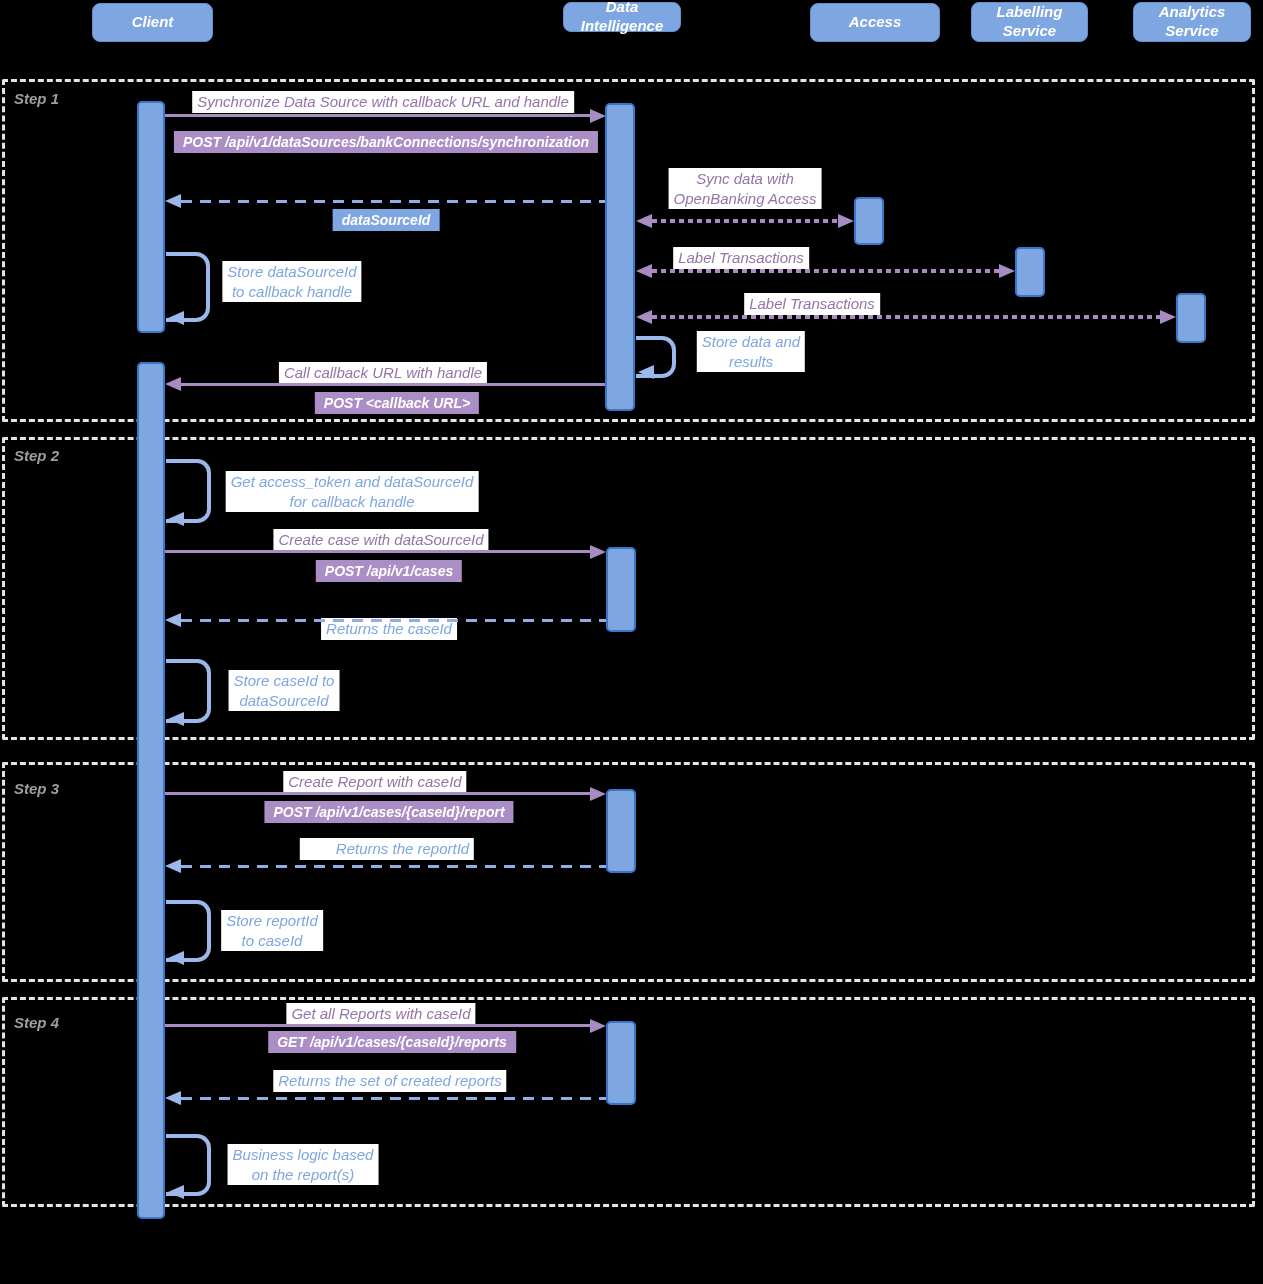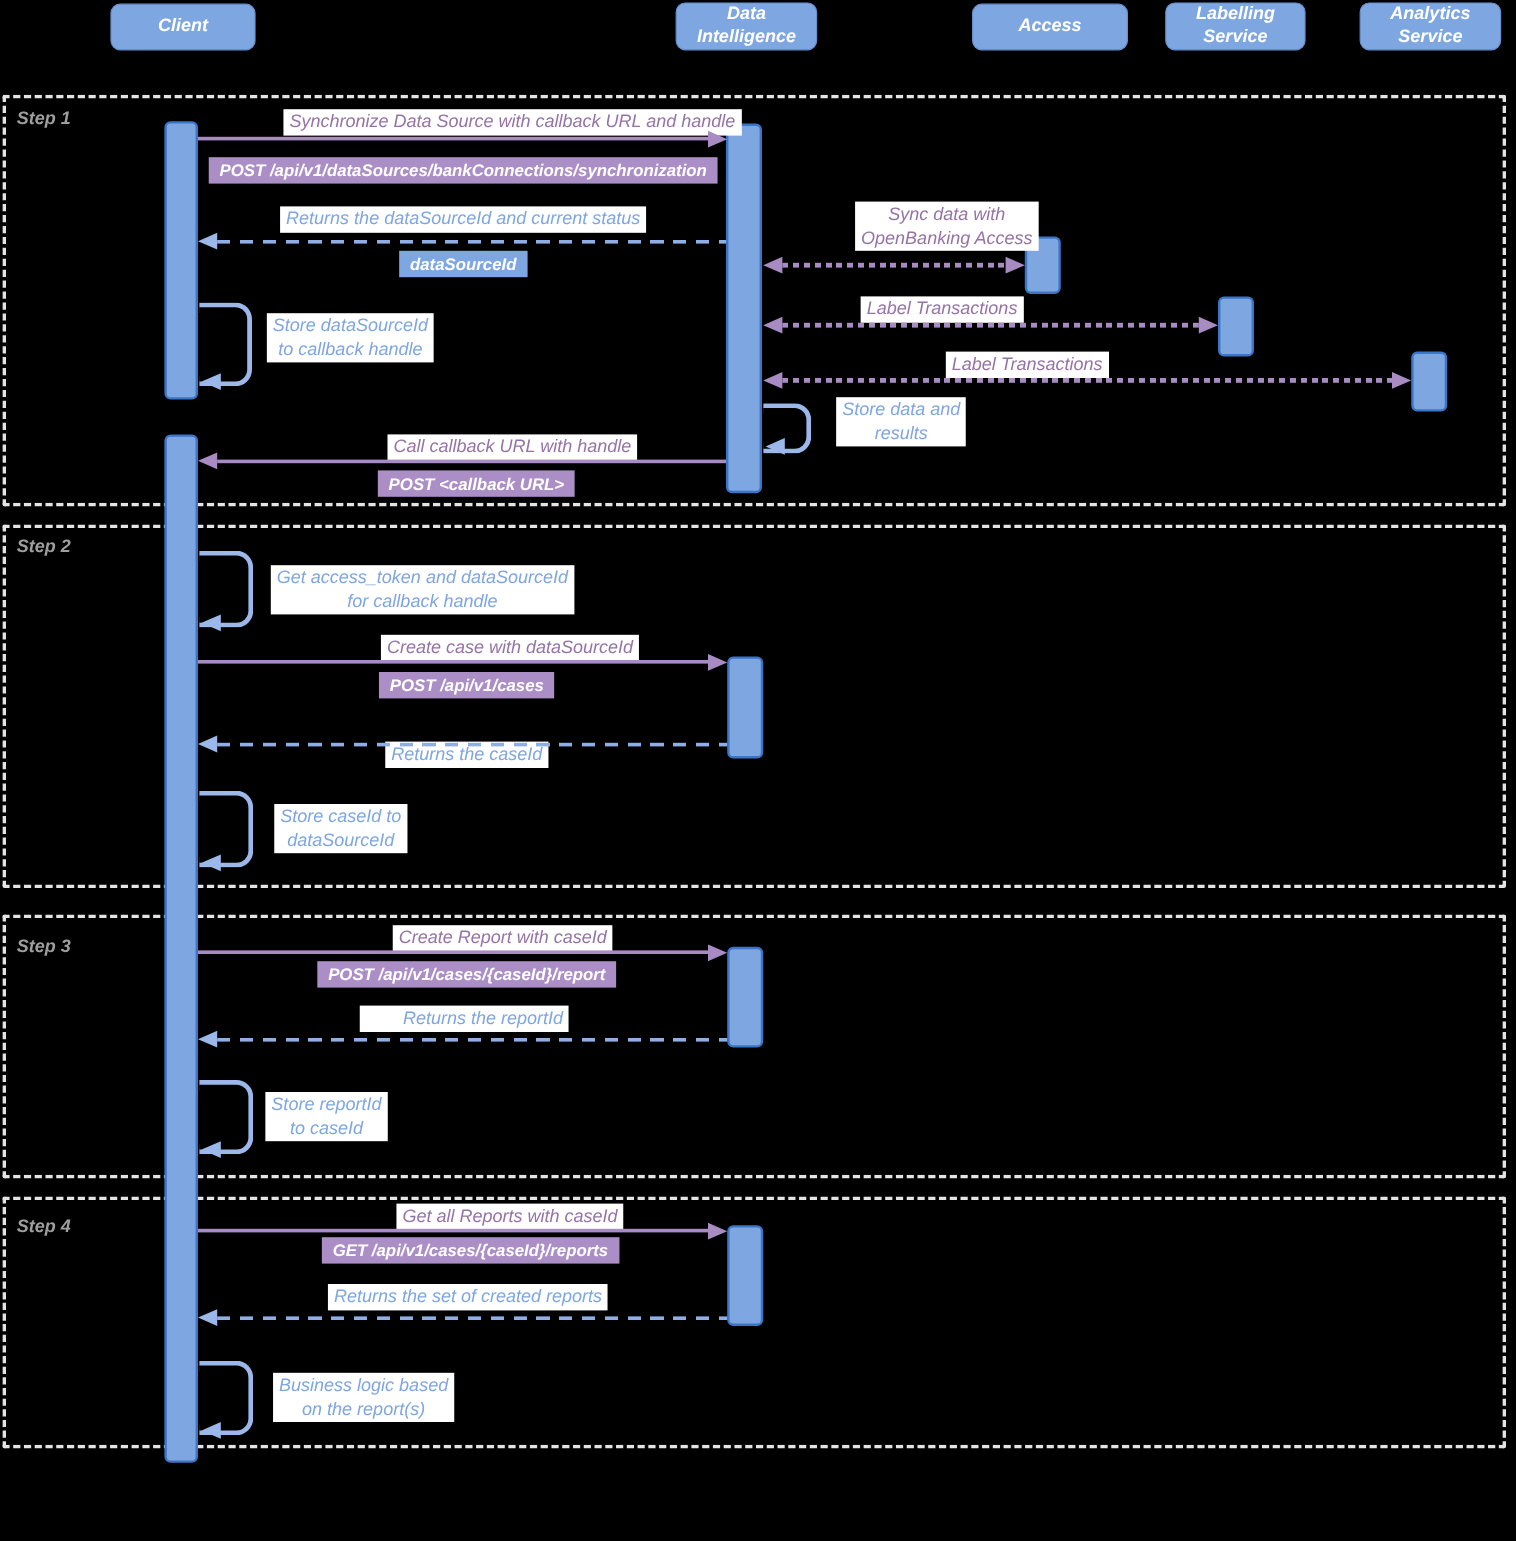--- a/index.html
+++ b/index.html
@@ -41,41 +41,41 @@
     position:absolute; box-sizing:border-box;
     border:4px solid #9CB8EA; border-left:none;
     border-radius:0 14px 14px 0;
   }
 
   .msg-label {
     position:absolute; transform:translateX(-50%);
     background:#fff; padding:1px 5px; font-size:15px; line-height:1.3;
     white-space:pre-line; text-align:center;
   }
-  .msg-label.req { color:#9673A6;margin-left:44px; }
+  .msg-label.req { color:#9673A6; }
   .msg-label.res { color:#7EA6E0; }
 
   .badge {
     position:absolute; transform:translateX(-50%);
     background:#AC8EC6; color:#fff; font-weight:bold; font-size:14px;
     padding:2px 9px; white-space:nowrap; line-height:1.3;
   }
   .chip-blue {
     position:absolute; transform:translateX(-50%);
     background:#7EA6E0; color:#fff; font-weight:bold; font-size:14px;
     padding:2px 9px; white-space:nowrap; line-height:1.3;
   }
 </style>
 </head>
 <body>
 
 <div id="stage">
 
   <div class="actor" style="left:92px; width:121px;"><span>Client</span></div>
-  <div class="actor" style="left:563px; width:118px; top:2px; height:40px;"><span>Data
+  <div class="actor" style="left:563px; width:118px; top:2px; height:30px;"><span>Data
 Intelligence</span></div>
   <div class="actor" style="left:810px; width:130px;"><span>Access</span></div>
   <div class="actor" style="left:971px; width:117px; top:2px; height:40px;"><span>Labelling
 Service</span></div>
   <div class="actor" style="left:1133px; width:118px; top:2px; height:40px;"><span>Analytics
 Service</span></div>
 
   <div class="frame" style="top:79px; height:343px;"></div>
   <div class="frame" style="top:437px; height:303px;"></div>
   <div class="frame" style="top:762px; height:220px;"></div>
@@ -94,21 +94,20 @@
   <div class="act" style="left:1176px; top:293px; width:30px; height:50px;"></div>
   <div class="act" style="left:606px; top:547px;  width:30px; height:85px;"></div>
   <div class="act" style="left:606px; top:789px;  width:30px; height:84px;"></div>
   <div class="act" style="left:606px; top:1021px; width:30px; height:84px;"></div>
 
   <div class="msg-label req" style="left:383px; top:91px;">Synchronize Data Source with callback URL and handle</div>
   <div class="line solid" style="left:165px; top:114px; width:428px;"></div>
   <div class="ah r-purple" style="left:590px; top:109px;"></div>
   <div class="badge" style="left:386px; top:131px;">POST /api/v1/dataSources/bankConnections/synchronization</div>
 
-  <div class="msg-label res" style="left:386px; top:172px;">Returns the dataSourceId and current status</div>
   <div class="ah l-blue" style="left:165px; top:194px;"></div>
   <div class="line dashb" style="left:181px; top:200px; width:424px;"></div>
   <div class="chip-blue" style="left:386px; top:209px;">dataSourceId</div>
 
   <div class="msg-label req" style="left:745px; top:168px;">Sync data with
 OpenBanking Access</div>
   <div class="ah l-purple" style="left:636px; top:214px;"></div>
   <div class="line dotp" style="left:652px; top:219px; width:186px;"></div>
   <div class="ah r-purple" style="left:838px; top:214px;"></div>
 

